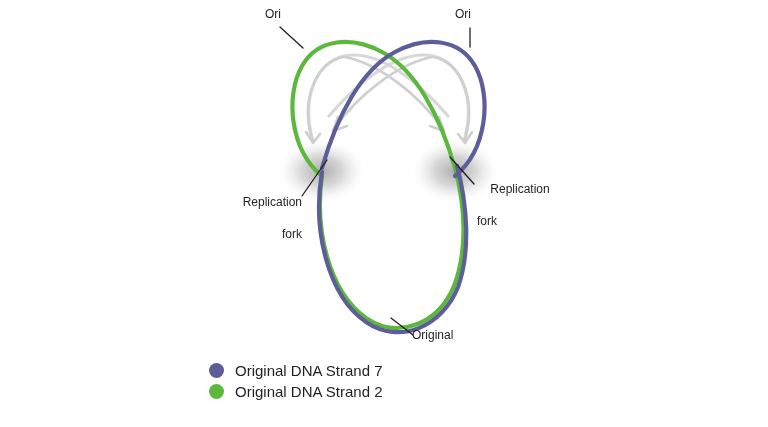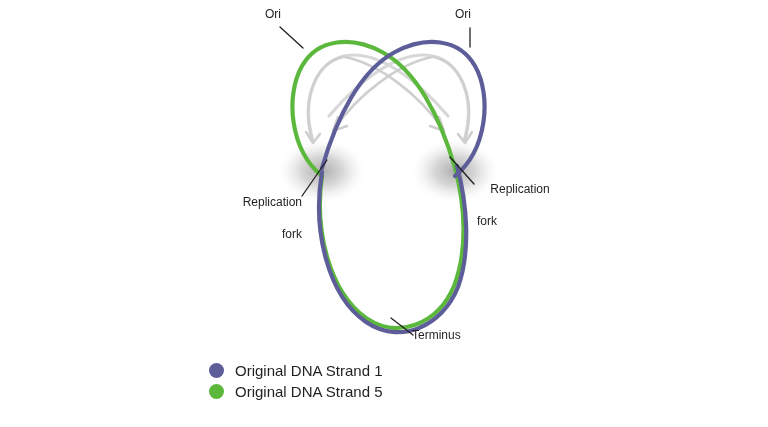--- a/index.html
+++ b/index.html
@@ -156,26 +156,26 @@
   <div class="callout-label" id="label-fork-left">
     <span>Replication</span>
     <span class="line2">fork</span>
   </div>
 
   <div class="callout-label" id="label-fork-right">
     <span>Replication</span>
     <span class="line2">fork</span>
   </div>
 
-  <div class="callout-label" id="label-terminus">Terminus</div>
+  <div class="callout-label" id="label-terminus">Original</div>
 
   <div id="legend">
     <div class="legend-row">
       <span class="legend-swatch" style="background:#5d5d99"></span>
-      <span class="legend-text">Original DNA Strand 1</span>
+      <span class="legend-text">Original DNA Strand 7</span>
     </div>
     <div class="legend-row">
       <span class="legend-swatch" style="background:#5cb83c"></span>
-      <span class="legend-text">Original DNA Strand 5</span>
+      <span class="legend-text">Original DNA Strand 2</span>
     </div>
   </div>
 
 </div>
 
 </body></html>

